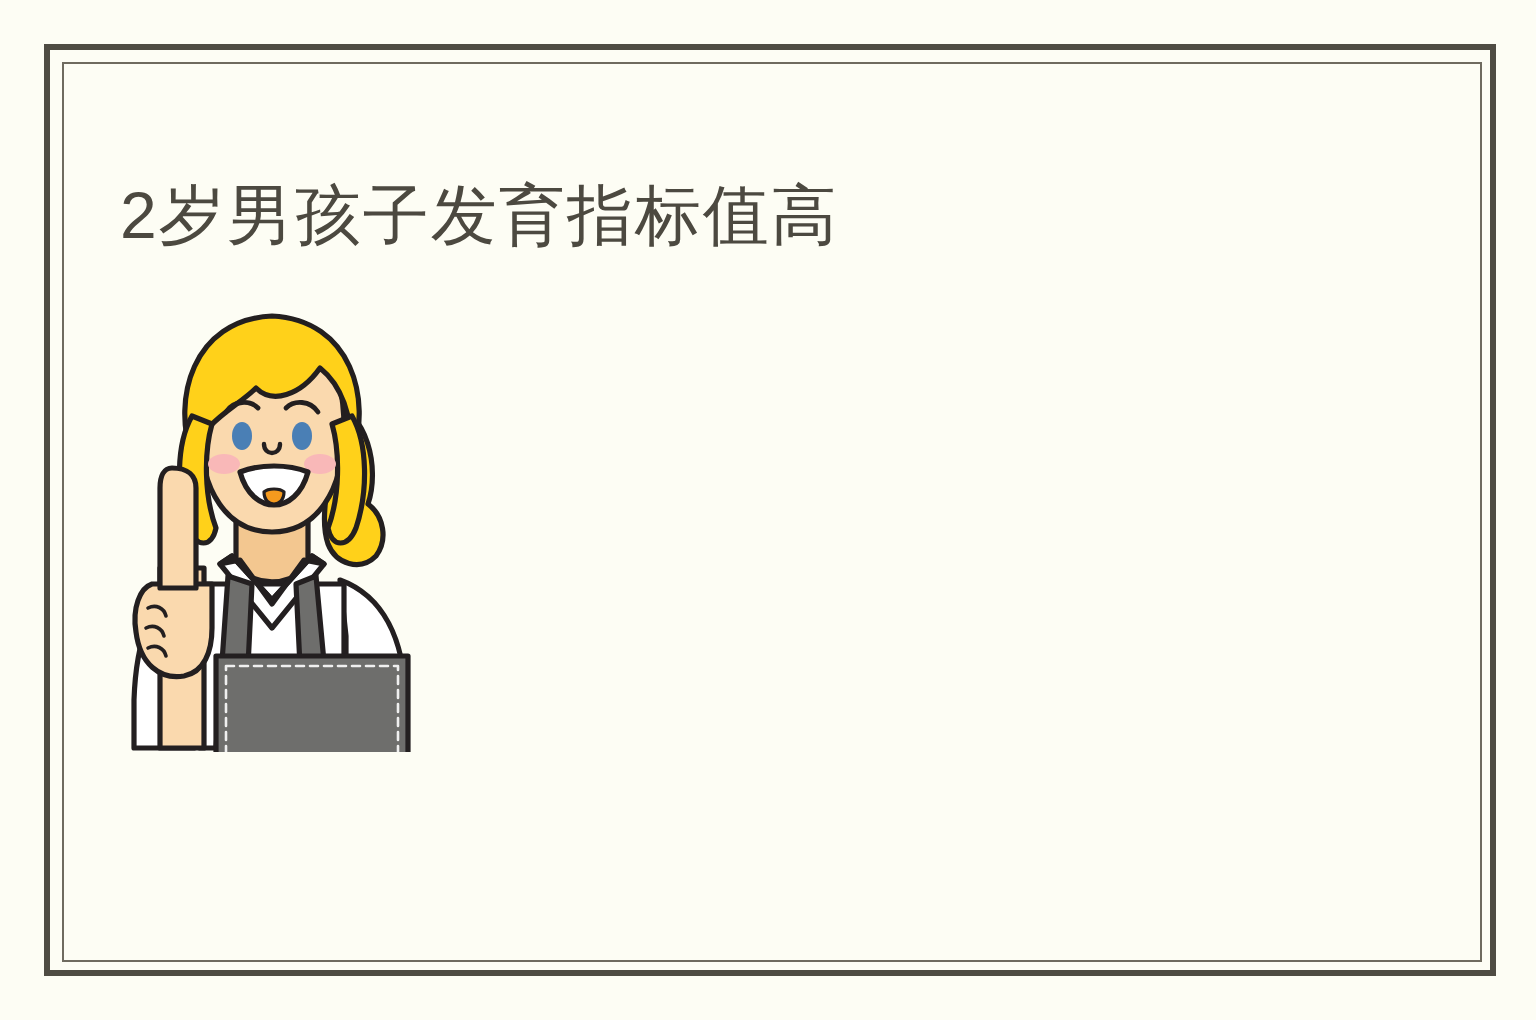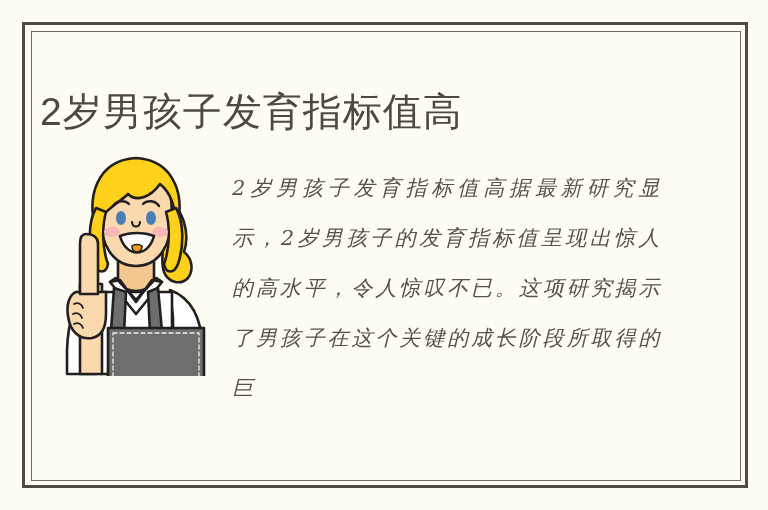--- a/index.html
+++ b/index.html
@@ -38,23 +38,23 @@
     left: 31px;
     top: 31px;
     width: 710px;
     height: 450px;
     border: 1px solid #6f6b5f;
     box-sizing: border-box;
   }
 
   .title {
     position: absolute;
-    left: 40px;
+    left: 60px;
     top: 66px;
-    font-size: 39px;
+    font-size: 33px;
     line-height: 40px;
     letter-spacing: 1px;
     color: #4c4940;
     white-space: nowrap;
     font-weight: 400;
   }
 
   
   .illustration {
     position: absolute;
@@ -151,15 +151,14 @@
         <path d="M21 172 C25 170 29 172 30 176" fill="none" stroke-width="1.8"></path>
         <path d="M22 182 C26 180 30 182 31 186" fill="none" stroke-width="1.8"></path>
 
         <rect x="56" y="186" width="96" height="60" fill="#6e6e6c"></rect>
         <rect x="61" y="191" width="86" height="55" fill="none" stroke="#efefef" stroke-width="1.3" stroke-dasharray="4 3"></rect>
 
       </g>
     </svg>
   </div>
 
-  <div class="article-body">2岁男孩子发育指标值高据最新研究显示，2岁男孩子的发育指标值呈现出惊人的高水平，令人惊叹不已。这项研究揭示了男孩子在这个关键的成长阶段所取得的巨</div>
 
 </div>
 
 </body></html>

